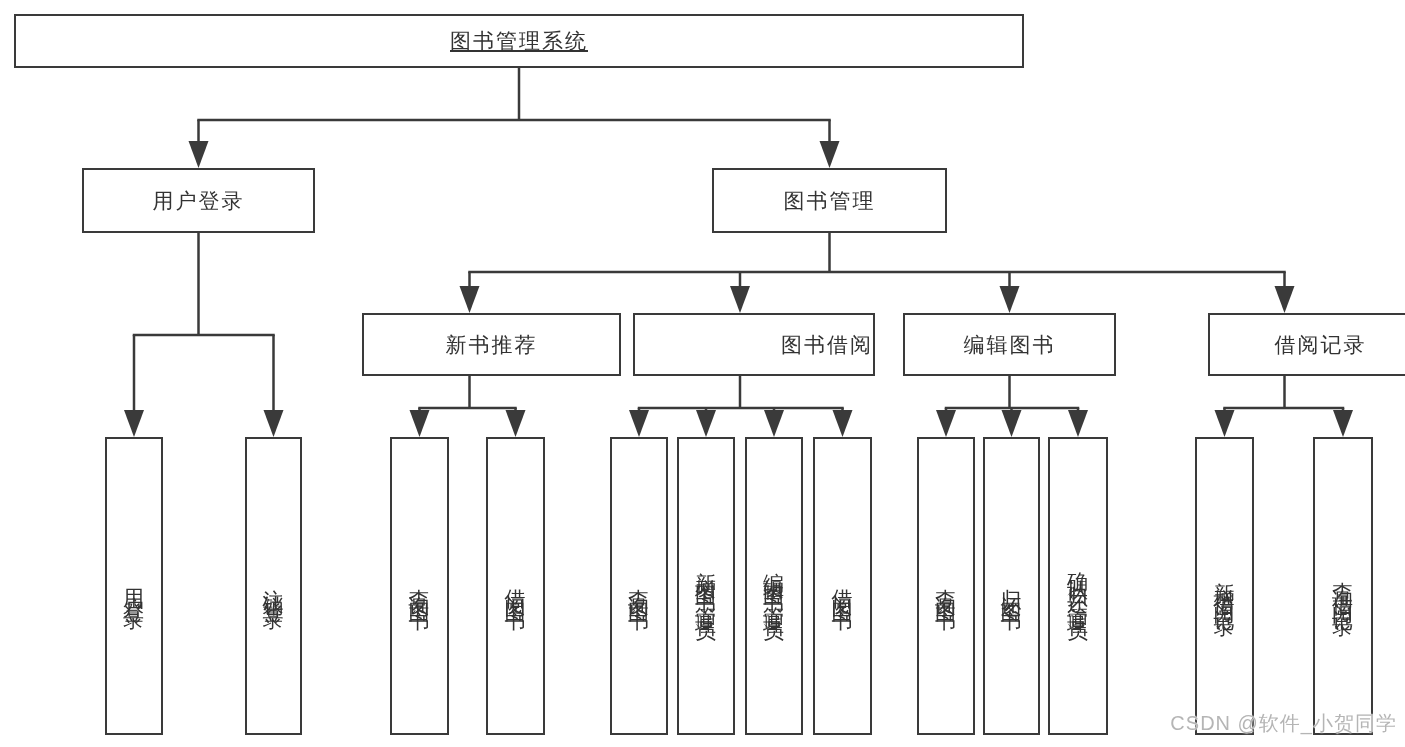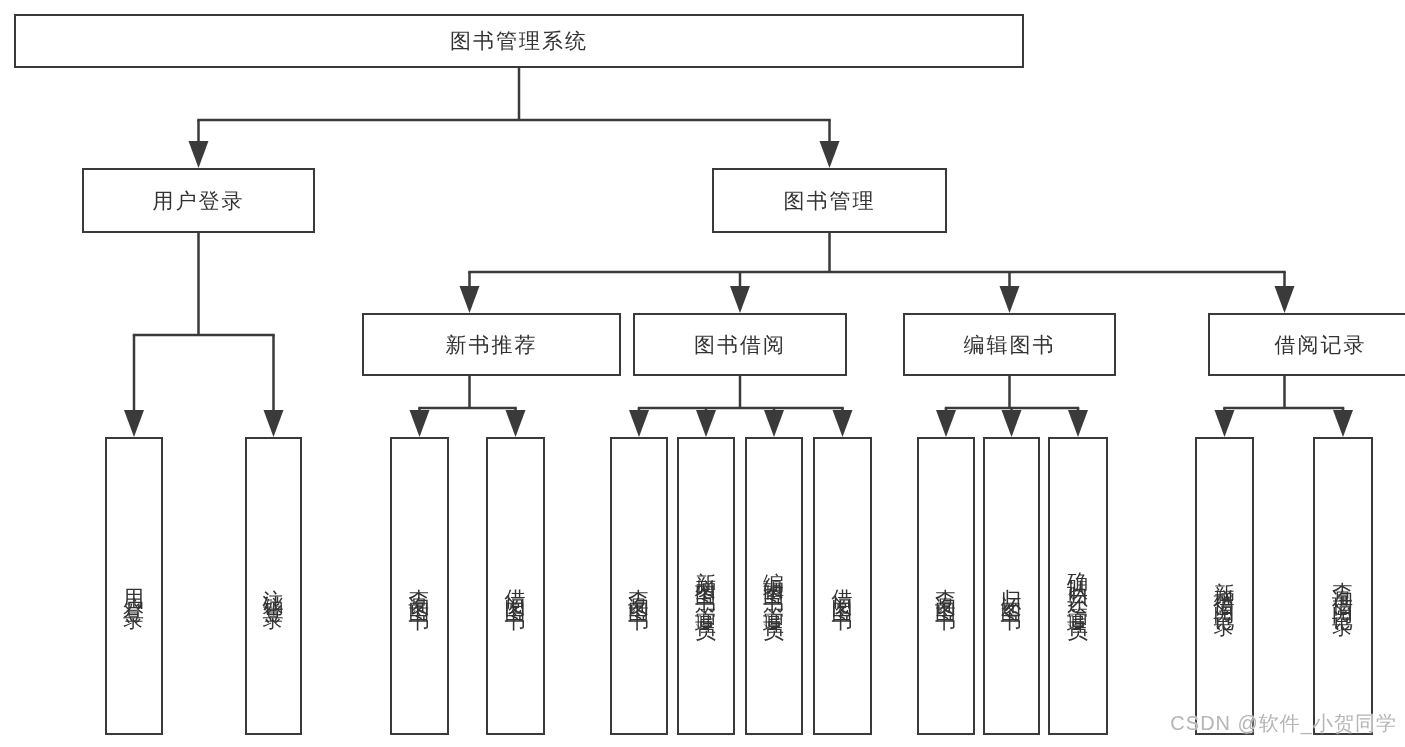--- a/index.html
+++ b/index.html
@@ -110,39 +110,39 @@
       <line x1="1078" y1="408" x2="1078" y2="414" stroke="#3a3a3a" stroke-width="2.5"></line>
       <polygon points="1068,410 1088,410 1078,437" fill="#3a3a3a"></polygon>
       <line x1="1284.5" y1="376" x2="1284.5" y2="408" stroke="#3a3a3a" stroke-width="2.5"></line>
       <line x1="1223.25" y1="408" x2="1344.25" y2="408" stroke="#3a3a3a" stroke-width="2.5"></line>
       <line x1="1224.5" y1="408" x2="1224.5" y2="414" stroke="#3a3a3a" stroke-width="2.5"></line>
       <polygon points="1214.5,410 1234.5,410 1224.5,437" fill="#3a3a3a"></polygon>
       <line x1="1343" y1="408" x2="1343" y2="414" stroke="#3a3a3a" stroke-width="2.5"></line>
       <polygon points="1333,410 1353,410 1343,437" fill="#3a3a3a"></polygon>
     </svg>
   <div class="watermark">CSDN @软件_小贺同学</div>
-<div class="node horizontal" style="left: 14px; top: 14px; width: 1010px; height: 54px;">
+<div class="node horizontal" style="left: 14px; top: 14px; width: 1010px; height: 54px; text-decoration: underline;">
       <span>图书管理系统</span>
     </div>
     <div class="node horizontal" style="left: 82px; top: 168px; width: 233px; height: 65px;">
       <span>用户登录</span>
     </div>
     <div class="node horizontal" style="left: 712px; top: 168px; width: 235px; height: 65px;">
       <span>图书管理</span>
     </div>
     <div class="node vertical" style="left: 105px; top: 437px; width: 58px; height: 298px;">
       <span>用户登录</span>
     </div>
     <div class="node vertical" style="left: 245px; top: 437px; width: 57px; height: 298px;">
       <span>注销登录</span>
     </div>
     <div class="node horizontal" style="left: 362px; top: 313px; width: 259px; height: 63px;">
       <span>新书推荐</span>
     </div>
-    <div class="node horizontal" style="left: 633px; top: 313px; width: 214px; height: 63px;">
+    <div class="node horizontal" style="left: 633px; top: 313px; width: 242px; height: 63px; justify-content: flex-end;">
       <span>图书借阅</span>
     </div>
     <div class="node horizontal" style="left: 903px; top: 313px; width: 213px; height: 63px;">
       <span>编辑图书</span>
     </div>
     <div class="node horizontal" style="left: 1172px; top: 313px; width: 225px; height: 63px; margin-left: 36px;">
       <span>借阅记录</span>
     </div>
     <div class="node vertical" style="left: 390px; top: 437px; width: 59px; height: 298px;">
       <span>查询图书</span>

